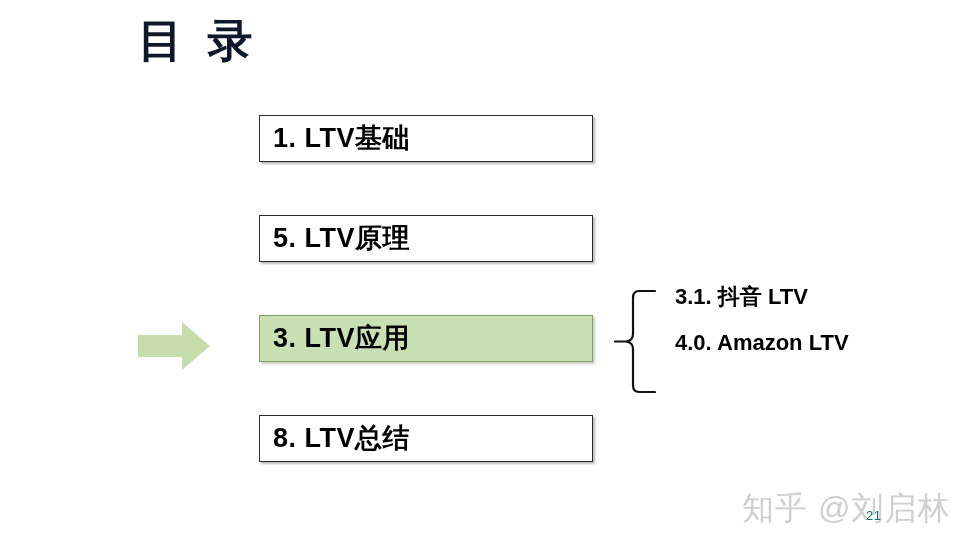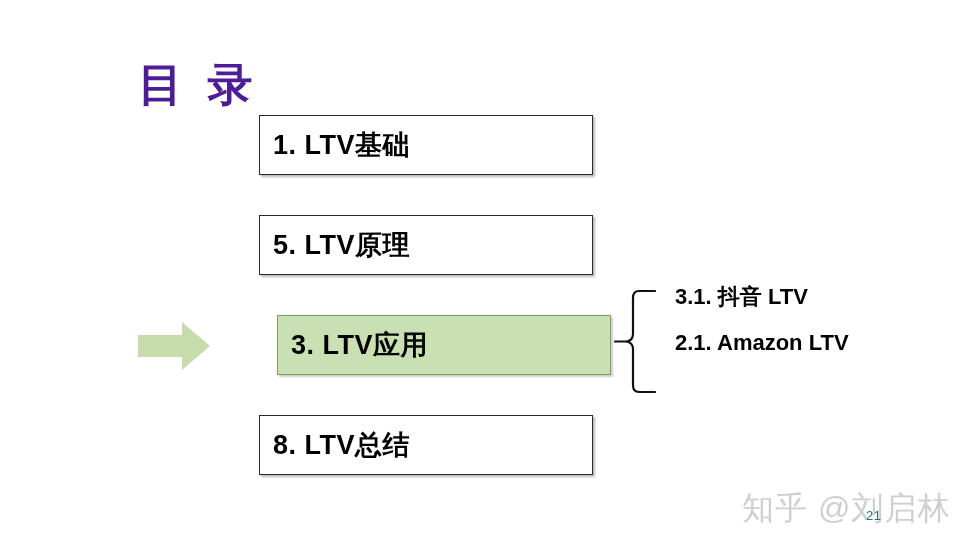--- a/index.html
+++ b/index.html
@@ -24,52 +24,51 @@
 
   
   .page-title {
     position: absolute;
     left: 138px;
     top: 14px;
     font-size: 45px;
     font-weight: 700;
     letter-spacing: 6px;
     line-height: 1.2;
-    color: #4c1d95;
+    color: #0f172a;
     white-space: pre;
-    margin-top: 44px;
   }
 
   
   .toc {
     position: absolute;
     left: 259px;
     top: 115px;
     width: 334px;
   }
   .toc-item {
     position: absolute;
     left: 0;
     width: 334px;
-    height: 60px;
+    height: 47px;
     box-sizing: border-box;
     border: 1.5px solid #2b2b2b;
     background: #ffffff;
     display: flex;
     align-items: center;
     box-shadow: 2px 2px 2px rgba(0,0,0,0.28);
   }
   .toc-item.active {
     background: #c9dfb4;
     border-color: #7d9f63;
     box-shadow: 2px 2px 2px rgba(0,0,0,0.20);
   }
   .toc-item:nth-of-type(1) { top: 0px; }
   .toc-item:nth-of-type(2) { top: 100px; }
-  .toc-item:nth-of-type(3) { top: 200px; margin-left: 18px; }
+  .toc-item:nth-of-type(3) { top: 200px; }
   .toc-item:nth-of-type(4) { top: 300px; }
 
   .toc-label {
     padding-left: 13px;
     font-size: 27px;
     font-weight: 700;
     line-height: 1;
     letter-spacing: 0.5px;
     white-space: pre;
   }
@@ -163,20 +162,20 @@
 
   <div class="brace">
     <svg width="42" height="105" viewBox="0 0 42 105" xmlns="http://www.w3.org/2000/svg">
       <path d="M41,2 L25,2 Q19,2 19,9 L19,45 Q19,51 13,52.5 Q19,54 19,60 L19,96 Q19,103 25,103 L41,103" fill="none" stroke="#111111" stroke-width="2.2" stroke-linecap="round" stroke-linejoin="round"></path>
       <path d="M13,52.5 L1,52.5" fill="none" stroke="#111111" stroke-width="2.2" stroke-linecap="round"></path>
     </svg>
   </div>
 
   <div class="subitems">
     <div class="subitem">3.1. 抖音 LTV</div>
-    <div class="subitem">2.1. Amazon LTV</div>
+    <div class="subitem">4.0. Amazon LTV</div>
   </div>
 
   <div class="watermark">知乎 @刘启林</div>
 
   <div class="page-number">21</div>
 
 </div>
 
 </body></html>

